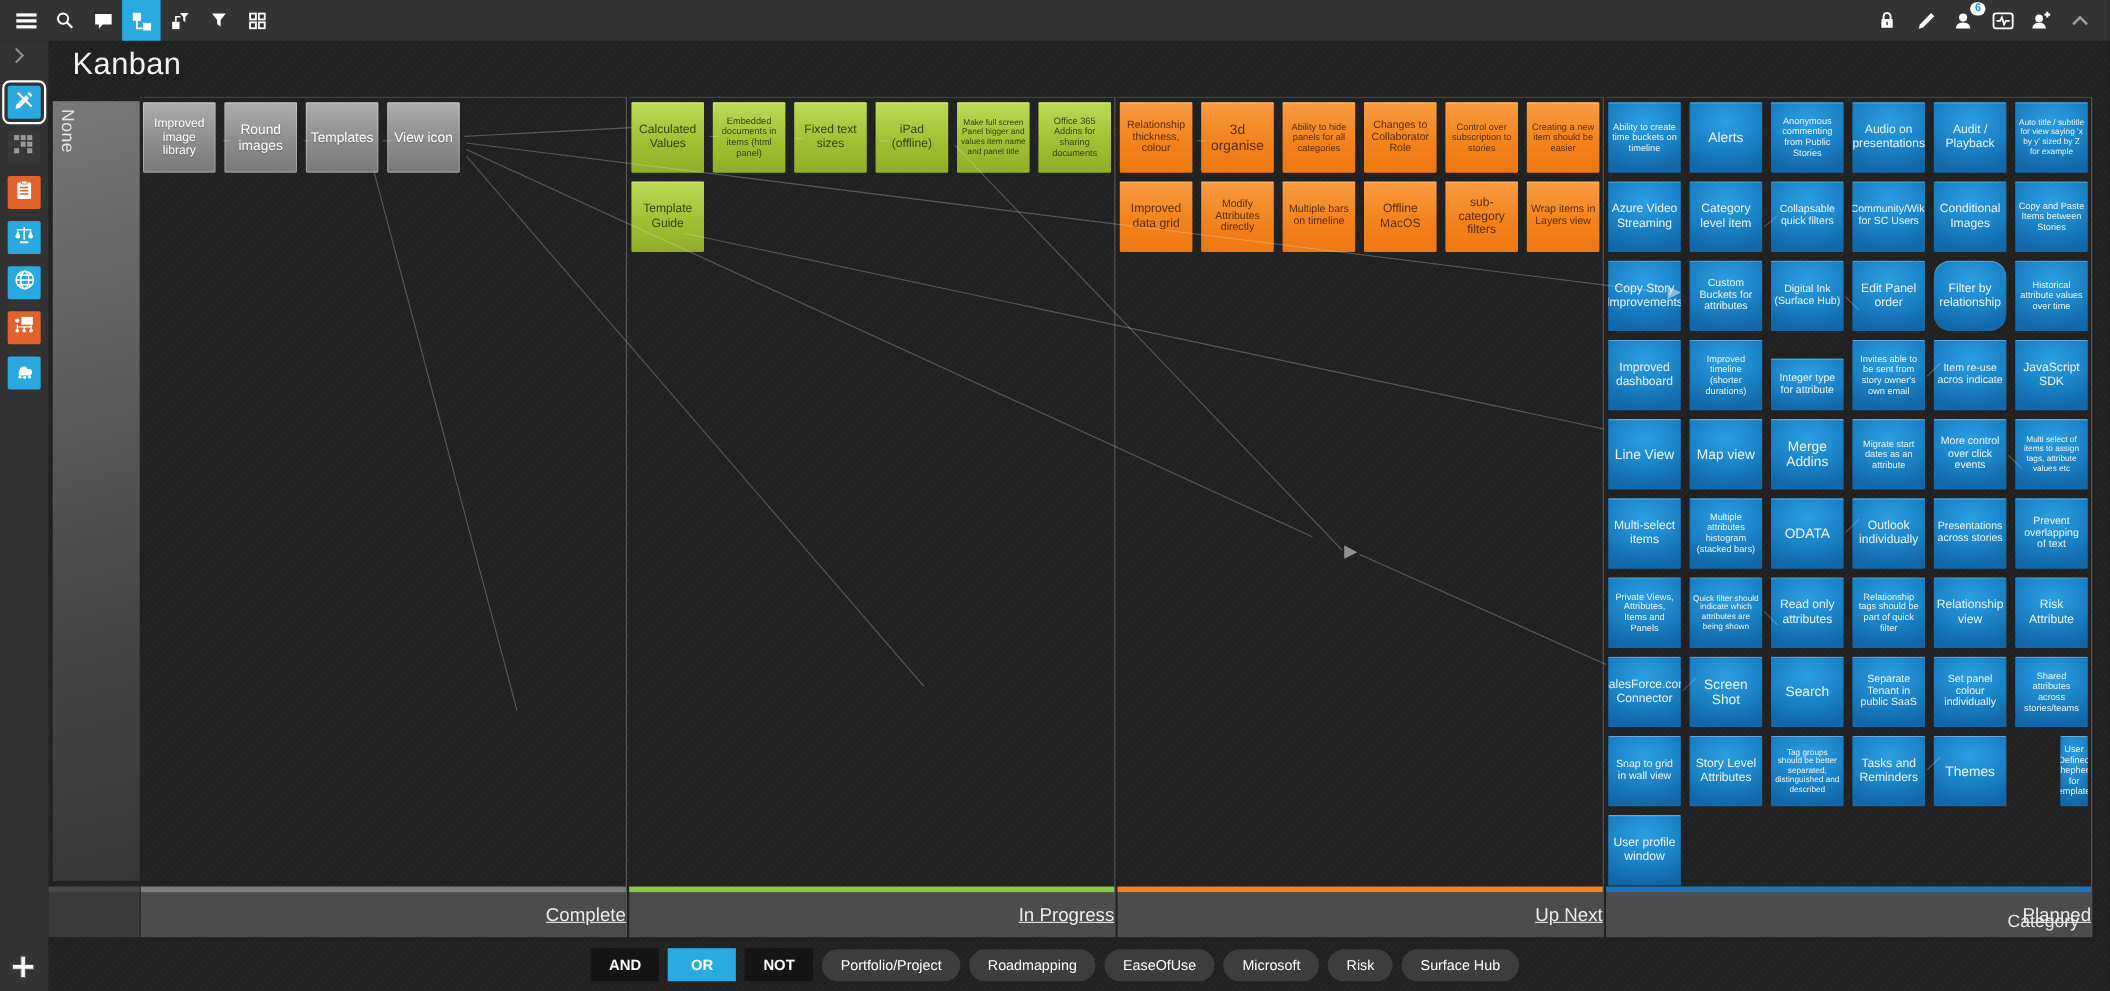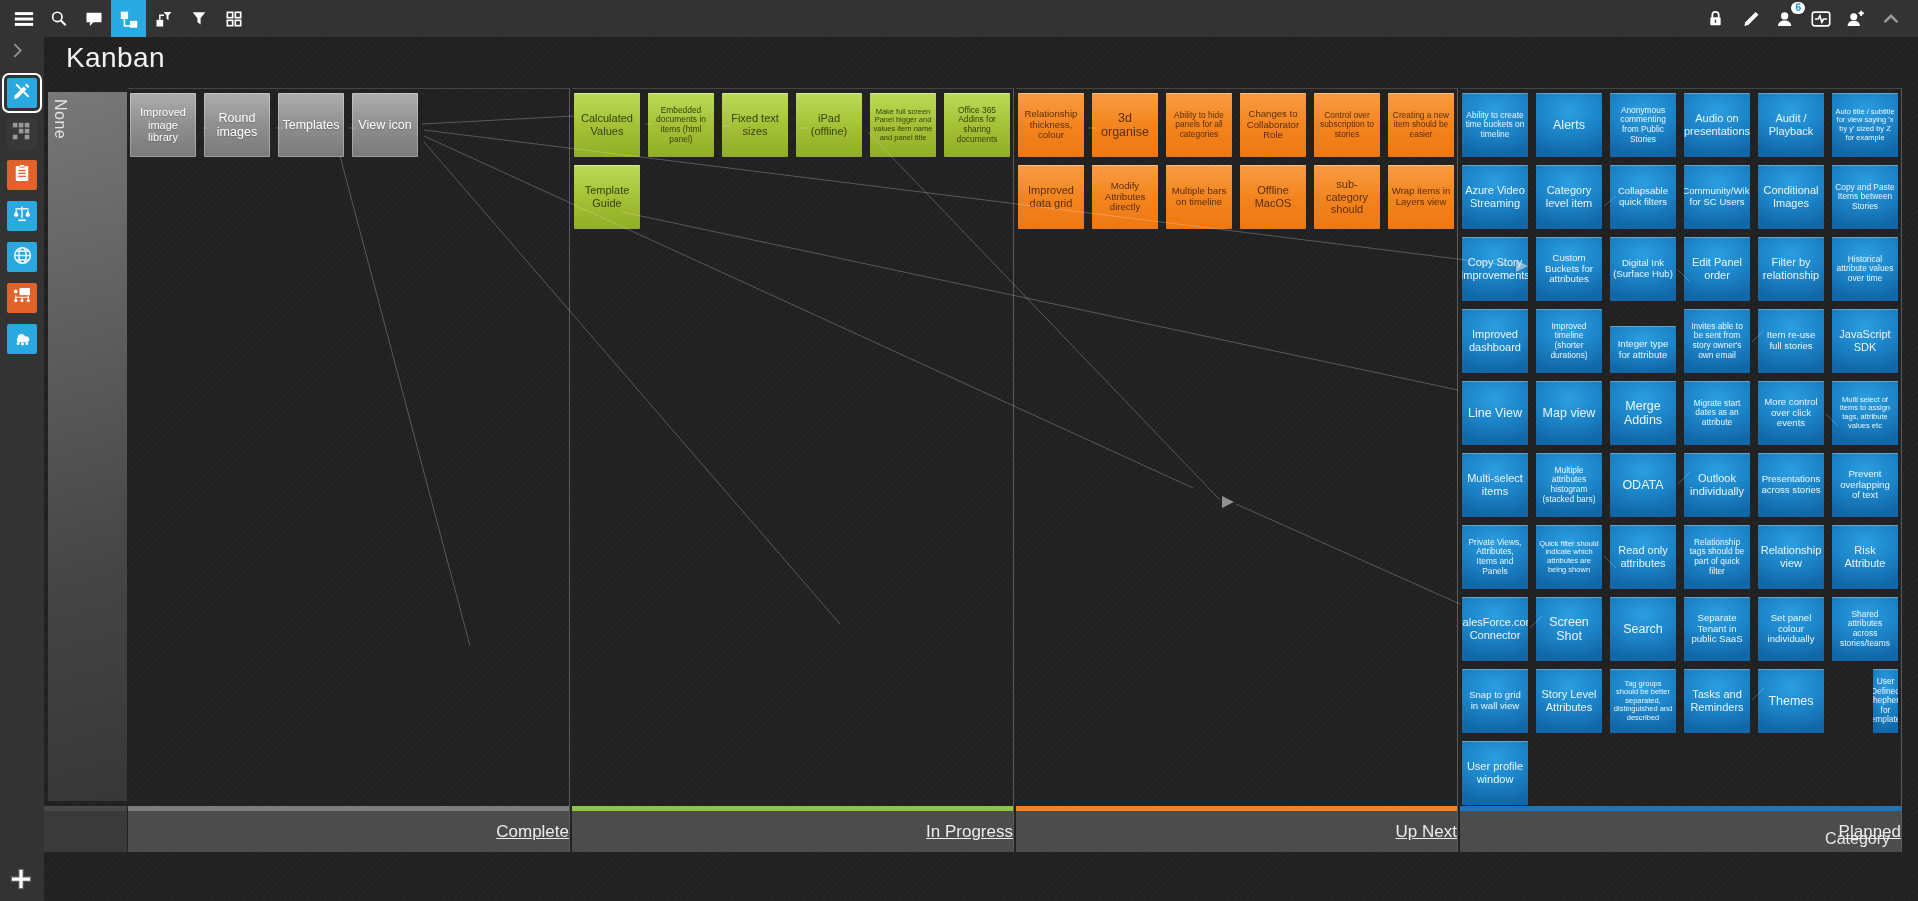--- a/index.html
+++ b/index.html
@@ -382,21 +382,21 @@
           <div class="card orange fs-m" style="grid-area: 1 / 1;">Relationship thickness, colour</div>
           <div class="card orange fs-xl" style="grid-area: 1 / 2;">3d organise</div>
           <div class="card orange fs-s" style="grid-area: 1 / 3;">Ability to hide panels for all categories</div>
           <div class="card orange fs-m" style="grid-area: 1 / 4;">Changes to Collaborator Role</div>
           <div class="card orange fs-s" style="grid-area: 1 / 5;">Control over subscription to stories</div>
           <div class="card orange fs-s" style="grid-area: 1 / 6;">Creating a new item should be easier</div>
           <div class="card orange fs-l" style="grid-area: 2 / 1;">Improved data grid</div>
           <div class="card orange fs-m" style="grid-area: 2 / 2;">Modify Attributes directly</div>
           <div class="card orange fs-m" style="grid-area: 2 / 3;">Multiple bars on timeline</div>
           <div class="card orange fs-l" style="grid-area: 2 / 4;">Offline MacOS</div>
-          <div class="card orange fs-l" style="grid-area: 2 / 5;">sub-category should</div>
+          <div class="card orange fs-l" style="grid-area: 2 / 5;">sub-category filters</div>
           <div class="card orange fs-m" style="grid-area: 2 / 6;">Wrap items in Layers view</div>
         </div>
       </div>
       <div class="region" style="left: 1460px;">
         <div class="cards">
           <div class="card blue fs-s" style="grid-area: 1 / 1;">Ability to create time buckets on timeline</div>
           <div class="card blue fs-xl" style="grid-area: 1 / 2;">Alerts</div>
           <div class="card blue fs-s" style="grid-area: 1 / 3;">Anonymous commenting from Public Stories</div>
           <div class="card blue fs-l" style="grid-area: 1 / 4;">Audio on presentations</div>
           <div class="card blue fs-l" style="grid-area: 1 / 5;">Audit / Playback</div>
@@ -404,27 +404,27 @@
           <div class="card blue fs-l" style="grid-area: 2 / 1;">Azure Video Streaming</div>
           <div class="card blue fs-l" style="grid-area: 2 / 2;">Category level item</div>
           <div class="card blue fs-m" style="grid-area: 2 / 3; text-align: center;">Collapsable quick filters</div>
           <div class="card blue fs-m" style="grid-area: 2 / 4;">Community/Wiki for SC Users</div>
           <div class="card blue fs-l" style="grid-area: 2 / 5;">Conditional Images</div>
           <div class="card blue fs-s" style="grid-area: 2 / 6;">Copy and Paste Items between Stories</div>
           <div class="card blue fs-l" style="grid-area: 3 / 1;">Copy Story Improvements</div>
           <div class="card blue fs-m" style="grid-area: 3 / 2;">Custom Buckets for attributes</div>
           <div class="card blue fs-m" style="grid-area: 3 / 3;">Digital Ink (Surface Hub)</div>
           <div class="card blue fs-l" style="grid-area: 3 / 4;">Edit Panel order</div>
-          <div class="card blue fs-l" style="grid-area: 3 / 5;">Filter by relationship</div>
+          <div class="card blue fs-l" style="grid-area: 3 / 5; border-radius: 15px;">Filter by relationship</div>
           <div class="card blue fs-s" style="grid-area: 3 / 6;">Historical attribute values over time</div>
           <div class="card blue fs-l" style="grid-area: 4 / 1;">Improved dashboard</div>
           <div class="card blue fs-s" style="grid-area: 4 / 2;">Improved timeline (shorter durations)</div>
           <div class="card blue fs-m" style="grid-area: 4 / 3; margin-top: 17px;">Integer type for attribute</div>
           <div class="card blue fs-s" style="grid-area: 4 / 4;">Invites able to be sent from story owner's own email</div>
-          <div class="card blue fs-m" style="grid-area: 4 / 5;">Item re-use full stories</div>
+          <div class="card blue fs-m" style="grid-area: 4 / 5;">Item re-use acros indicate</div>
           <div class="card blue fs-l" style="grid-area: 4 / 6;">JavaScript SDK</div>
           <div class="card blue fs-xl" style="grid-area: 5 / 1;">Line View</div>
           <div class="card blue fs-xl" style="grid-area: 5 / 2;">Map view</div>
           <div class="card blue fs-xl" style="grid-area: 5 / 3;">Merge Addins</div>
           <div class="card blue fs-s" style="grid-area: 5 / 4;">Migrate start dates as an attribute</div>
           <div class="card blue fs-m" style="grid-area: 5 / 5;">More control over click events</div>
           <div class="card blue fs-xs" style="grid-area: 5 / 6;">Multi select of items to assign tags, attribute values etc</div>
           <div class="card blue fs-l" style="grid-area: 6 / 1;">Multi-select items</div>
           <div class="card blue fs-s" style="grid-area: 6 / 2;">Multiple attributes histogram (stacked bars)</div>
           <div class="card blue fs-xl" style="grid-area: 6 / 3;">ODATA</div>
@@ -496,14 +496,25 @@
       </div>
       <div class="footer" style="left: 1016px; border-top-color: rgb(245, 130, 32);">
         <span>Up Next</span>
       </div>
       <div class="footer" style="left: 1460px; border-top-color: rgb(27, 117, 188);">
         <span>Planned</span>
       </div>
     </div>
   <div class="corner-label">Category</div>
 
+  <div class="filterbar" id="filterbar">
+      <button class="op-btn">AND</button>
+      <button class="op-btn active">OR</button>
+      <button class="op-btn">NOT</button>
+      <button class="tag-btn">Portfolio/Project</button>
+      <button class="tag-btn">Roadmapping</button>
+      <button class="tag-btn">EaseOfUse</button>
+      <button class="tag-btn">Microsoft</button>
+      <button class="tag-btn">Risk</button>
+      <button class="tag-btn">Surface Hub</button>
+    </div>
 
 </div>
 
 </body></html>

